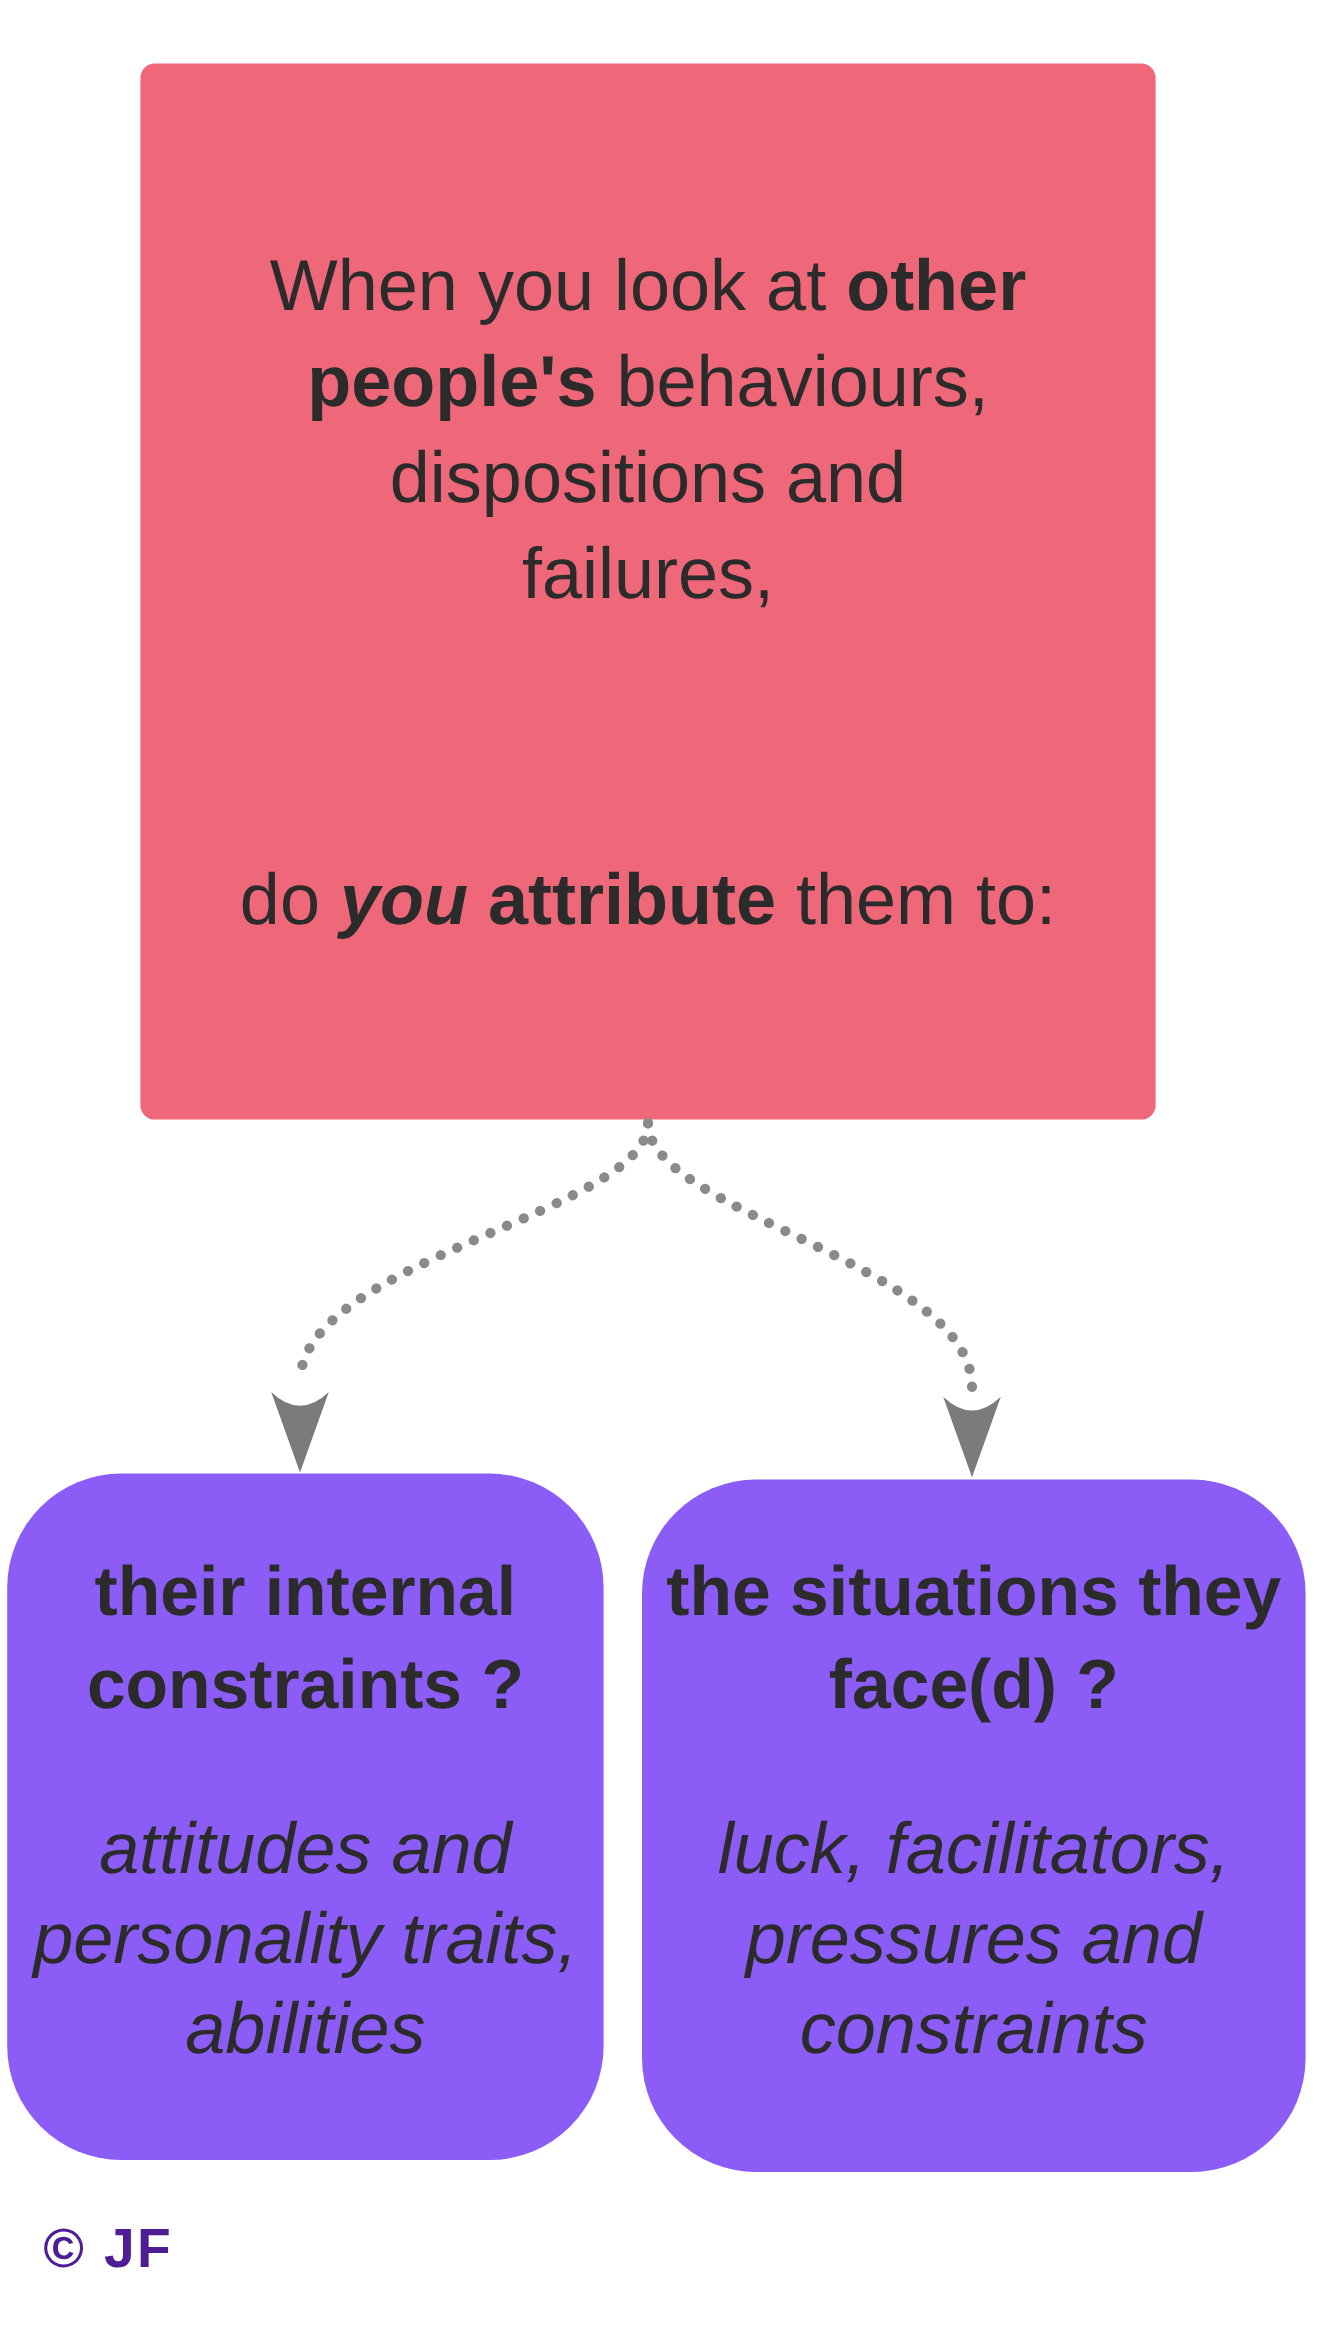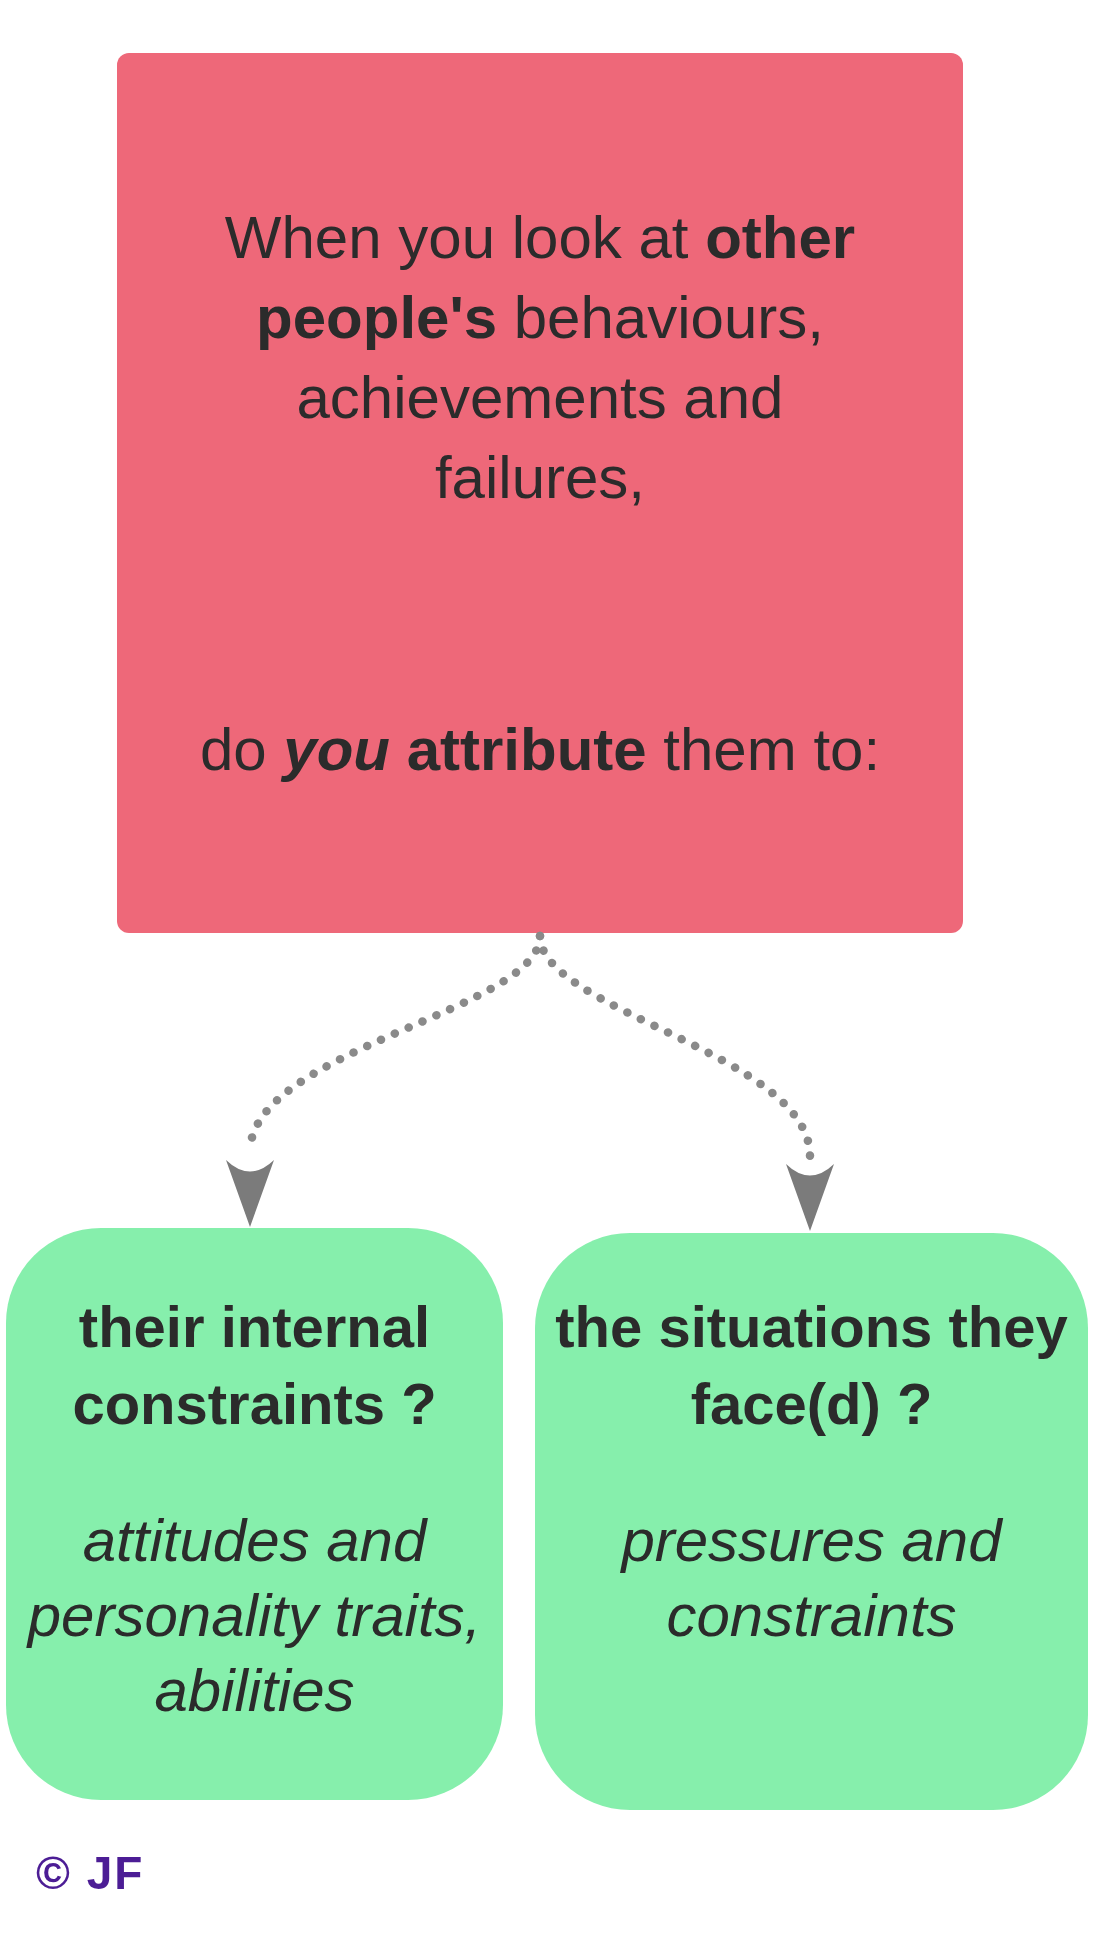--- a/index.html
+++ b/index.html
@@ -58,21 +58,21 @@
   .dotted-path {
     fill: none;
     stroke-width: 8.5;
     stroke-linecap: round;
     stroke-dasharray: 0.1 15;
   }
 
   
   .option-card {
     position: absolute;
-    background: #86efac;
+    background: #8b5cf6;
     border-radius: 95px;
     box-sizing: border-box;
     text-align: center;
     color: #2b2b2b;
   }
   .option-card.left {
     left: 6px;
     top: 1228px;
     width: 497px;
     height: 572px;
@@ -114,21 +114,21 @@
 </style>
 </head>
 <body>
 
 <div class="canvas">
 
   <section class="question-card">
     <div class="q-block">
       <div class="q-line"><span>When you look at </span><strong>other</strong><span></span></div>
       <div class="q-line"><span></span><strong>people's</strong><span> behaviours,</span></div>
-      <div class="q-line"><span>achievements and</span><strong></strong><span></span></div>
+      <div class="q-line"><span>dispositions and</span><strong></strong><span></span></div>
       <div class="q-line"><span>failures,</span><strong></strong><span></span></div>
     </div>
     <div class="q-prompt"><span>do </span><em>you </em><strong>attribute </strong><span>them to:</span></div>
   </section>
 
   <svg class="arrows-svg" viewBox="0 0 1100 1948" xmlns="http://www.w3.org/2000/svg" aria-hidden="true">
     <path class="dotted-path" d="M 540 936 C 540 1010, 250 1050, 250 1152" stroke="#8a8a8a"></path>
     <path class="dotted-path" d="M 540 936 C 540 1010, 810 1055, 810 1156" stroke="#8a8a8a"></path>
     <path d="M 226 1160 Q 250 1183 274 1160 L 250 1227 Z" fill="#7b7b7b"></path>
     <path d="M 786 1164 Q 810 1187 834 1164 L 810 1231 Z" fill="#7b7b7b"></path>
@@ -145,20 +145,21 @@
       <div class="d-line">abilities</div>
     </div>
   </section>
 
   <section class="option-card right">
     <h2 class="card-title">
       <div class="t-line">the situations they</div>
       <div class="t-line">face(d) ?</div>
     </h2>
     <div class="card-detail">
+      <div class="d-line">luck, facilitators,</div>
       <div class="d-line">pressures and</div>
       <div class="d-line">constraints</div>
     </div>
   </section>
 
   <div class="watermark">© JF</div>
 
 </div>
 
 </body></html>

